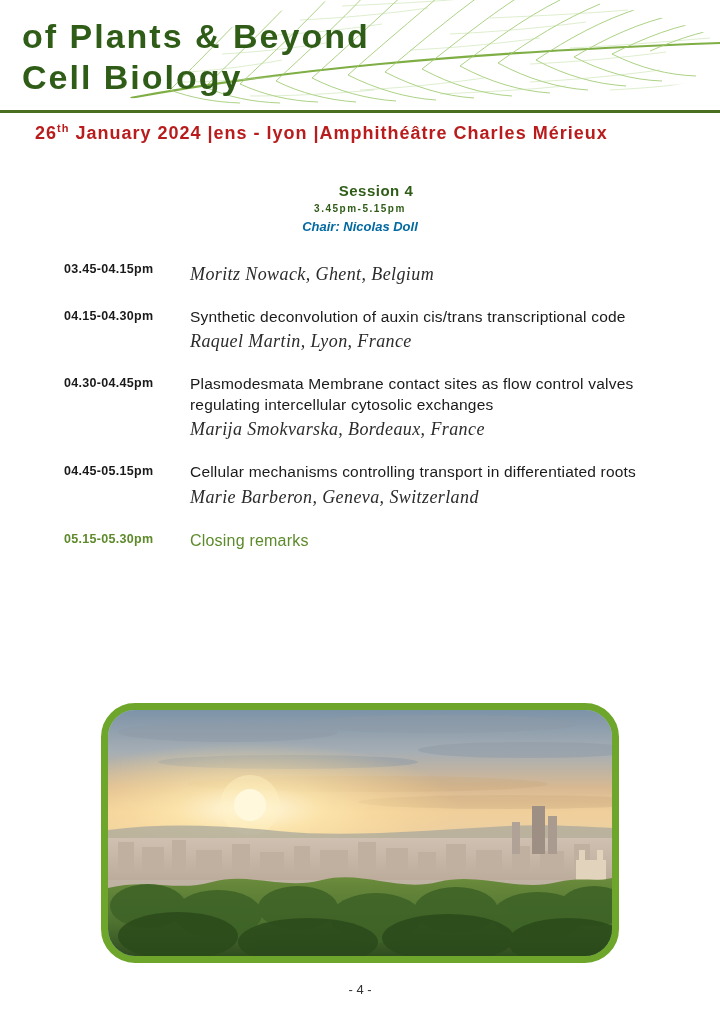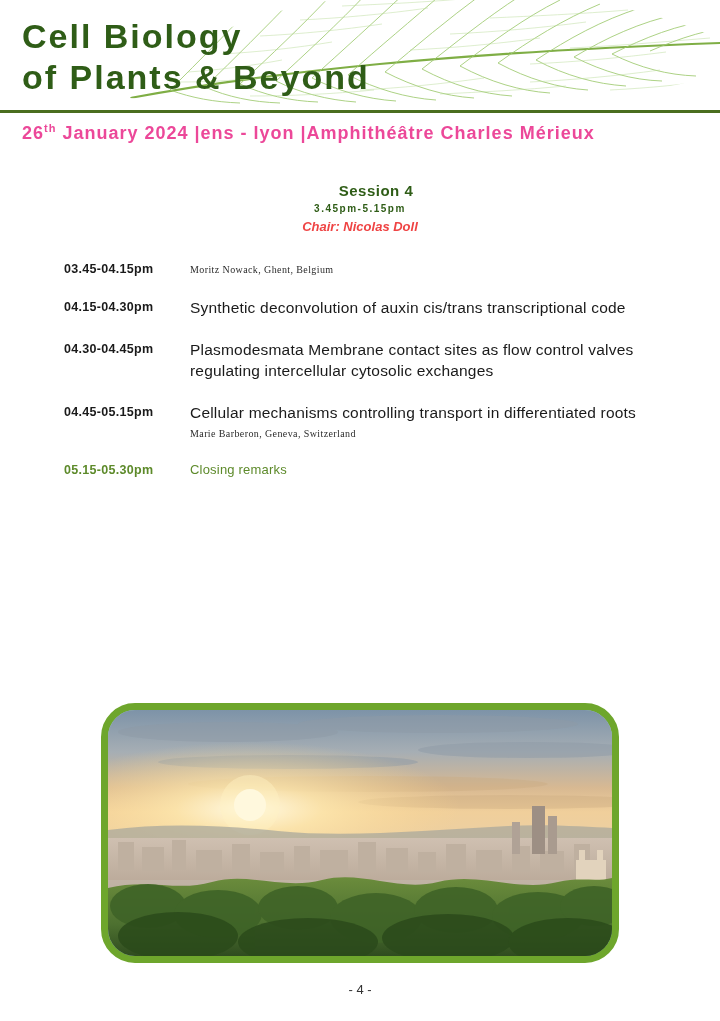--- a/index.html
+++ b/index.html
@@ -47,25 +47,25 @@
   .title-line {
     font-size: 34px;
     font-weight: bold;
     color: #2f5d17;
     letter-spacing: 2px;
     line-height: 1.22;
     white-space: pre;
   }
   .subtitle {
     position: absolute;
-    left: 22px;
+    left: 35px;
     top: 122px;
     font-size: 18px;
     font-weight: bold;
-    color: #ec4899;
+    color: #b91c1c;
     letter-spacing: 1px;
     white-space: pre;
   }
   .subtitle sup {
     font-size: 11px;
     vertical-align: super;
   }
 
   
   .session-head {
@@ -83,21 +83,21 @@
     font-size: 10px;
     font-weight: bold;
     color: #2f5d17;
     letter-spacing: 1.5px;
     margin-top: 4px;
   }
   .session-chair {
     font-size: 13px;
     font-weight: bold;
     font-style: italic;
-    color: #ef4444;
+    color: #0369a1;
     margin-top: 5px;
   }
 
   
   .programme {
     margin-top: 26px;
     padding-left: 64px;
     padding-right: 40px;
   }
   .entry {
@@ -120,35 +120,36 @@
     padding-left: 4px;
   }
   .entry-title {
     font-size: 15.5px;
     color: #1a1a1a;
     line-height: 1.32;
     letter-spacing: 0.2px;
   }
   .entry-author {
     font-family: "Liberation Serif", serif;
-    font-size: 10px;
+    font-style: italic;
+    font-size: 18px;
     color: #2b2b2b;
     margin-top: 4px;
     letter-spacing: 0.4px;
   }
   .entry.closing {
     margin-top: 10px;
     justify-content: space-between;
   }
   .entry.closing .entry-time {
     color: #5d8a2a;
   }
   .entry.closing .entry-title {
     color: #5d8a2a;
-    font-size: 13px;
+    font-size: 16px;
   }
 
   
   .photo-wrap {
     position: absolute;
     left: 101px;
     top: 703px;
     width: 518px;
     height: 260px;
     border: 7px solid #6ea62c;
@@ -234,22 +235,22 @@
         <path d="M140,106 C180,106 222,104 264,100"></path>
         <path d="M330,104 C372,102 414,100 456,96"></path>
         <path d="M500,100 C540,98 580,94 620,88"></path>
       </g>
     </g>
   </svg>
 
   <div class="header-rule"></div>
 
   <div class="title-block">
+    <div class="title-line">of Plants &amp; Beyond</div>
     <div class="title-line">Cell Biology</div>
-    <div class="title-line">of Plants &amp; Beyond</div>
   </div>
 
   <div class="subtitle"><span>26</span><sup>th</sup><span> January 2024 |ens - lyon |Amphithéâtre Charles Mérieux</span></div>
 </div>
 
 <div class="session-head">
   <div class="session-title">Session 4</div>
   <div class="session-time">3.45pm-5.15pm</div>
   <div class="session-chair">Chair: Nicolas Doll</div>
 </div>
@@ -260,27 +261,29 @@
     <div class="entry-time">03.45-04.15pm</div>
     <div class="entry-body">
       <div class="entry-author">Moritz Nowack, Ghent, Belgium</div>
     </div>
   </div>
 
   <div class="entry">
     <div class="entry-time">04.15-04.30pm</div>
     <div class="entry-body">
       <div class="entry-title">Synthetic deconvolution of auxin cis/trans transcriptional code</div>
+      <div class="entry-author">Raquel Martin, Lyon, France</div>
     </div>
   </div>
 
   <div class="entry">
     <div class="entry-time">04.30-04.45pm</div>
     <div class="entry-body">
       <div class="entry-title">Plasmodesmata Membrane contact sites as flow control valves regulating intercellular cytosolic exchanges</div>
+      <div class="entry-author">Marija Smokvarska, Bordeaux, France</div>
     </div>
   </div>
 
   <div class="entry">
     <div class="entry-time">04.45-05.15pm</div>
     <div class="entry-body">
       <div class="entry-title">Cellular mechanisms controlling transport in differentiated roots</div>
       <div class="entry-author">Marie Barberon, Geneva, Switzerland</div>
     </div>
   </div>

